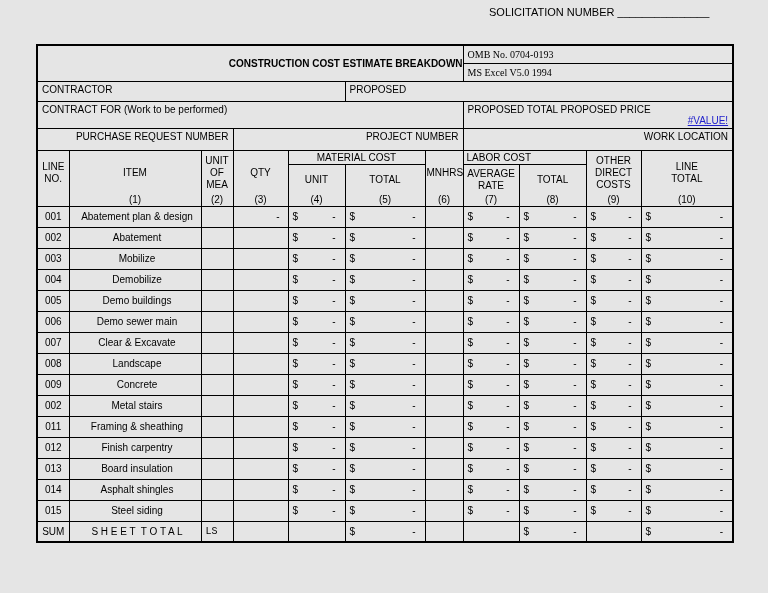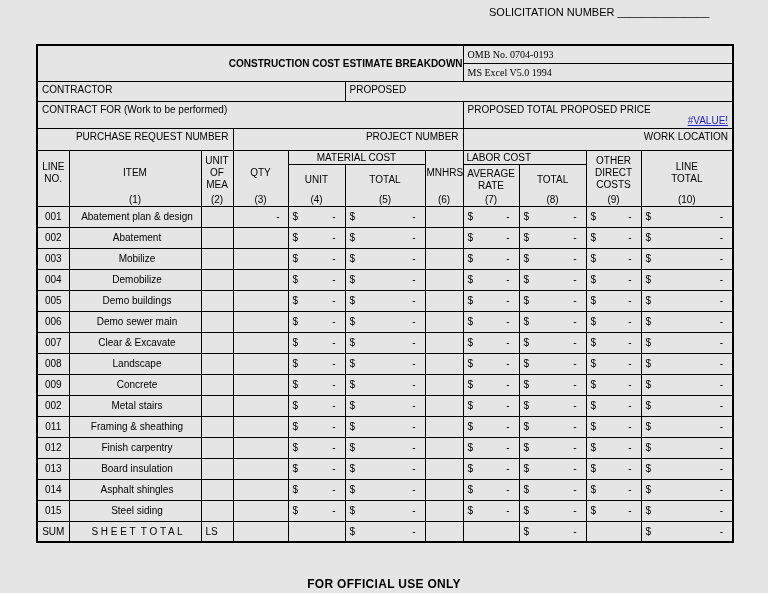--- a/index.html
+++ b/index.html
@@ -29,21 +29,21 @@
   .group-head.lab { text-align: left; padding-left: 3px; margin-top: 6px; }
 
   td.col-head { text-align: center; vertical-align: middle; position: relative;
                 padding: 2px 1px 13px 1px; font-size: 10px; }
   td.col-head .hl { white-space: pre-line; line-height: 12px; }
   td.col-head .hn { position: absolute; left: 0; right: 0; bottom: 1px; text-align: center; }
 
   tr.data-row td { height: 21px; vertical-align: middle; }
   td.f-no   { text-align: center; margin-left: 44px; }
   td.f-item { text-align: center; padding-left: 4px; white-space: pre; }
-  td.f-uom  { text-align: left; padding-left: 4px; }
+  td.f-uom  { text-align: left; padding-left: 4px; font-family: Liberation Mono, monospace; }
   td.f-qty  { text-align: right; padding-right: 8px; }
   td.f-mnhrs { }
   td.money { text-align: right; padding: 0 9px 0 4px; }
   td.money .cur { float: left; }
 
   .footer { position: absolute; top: 577px; left: 0; width: 100%; text-align: center;
             font-weight: bold; font-size: 12px; letter-spacing: 0.3px; }
 </style>
 </head>
 <body>
@@ -359,15 +359,14 @@
           <td class="money"><span class="cur">$</span><span class="val">-</span></td>
           <td class="f-mnhrs"></td>
           <td class="money"></td>
           <td class="money"><span class="cur">$</span><span class="val">-</span></td>
           <td class="money"></td>
           <td class="money"><span class="cur">$</span><span class="val">-</span></td>
         </tr>
       </tbody>
   </table>
 
-  <div class="footer">FOR OFFICIAL USE ONLY</div>
 
 </div>
 
 </body></html>

